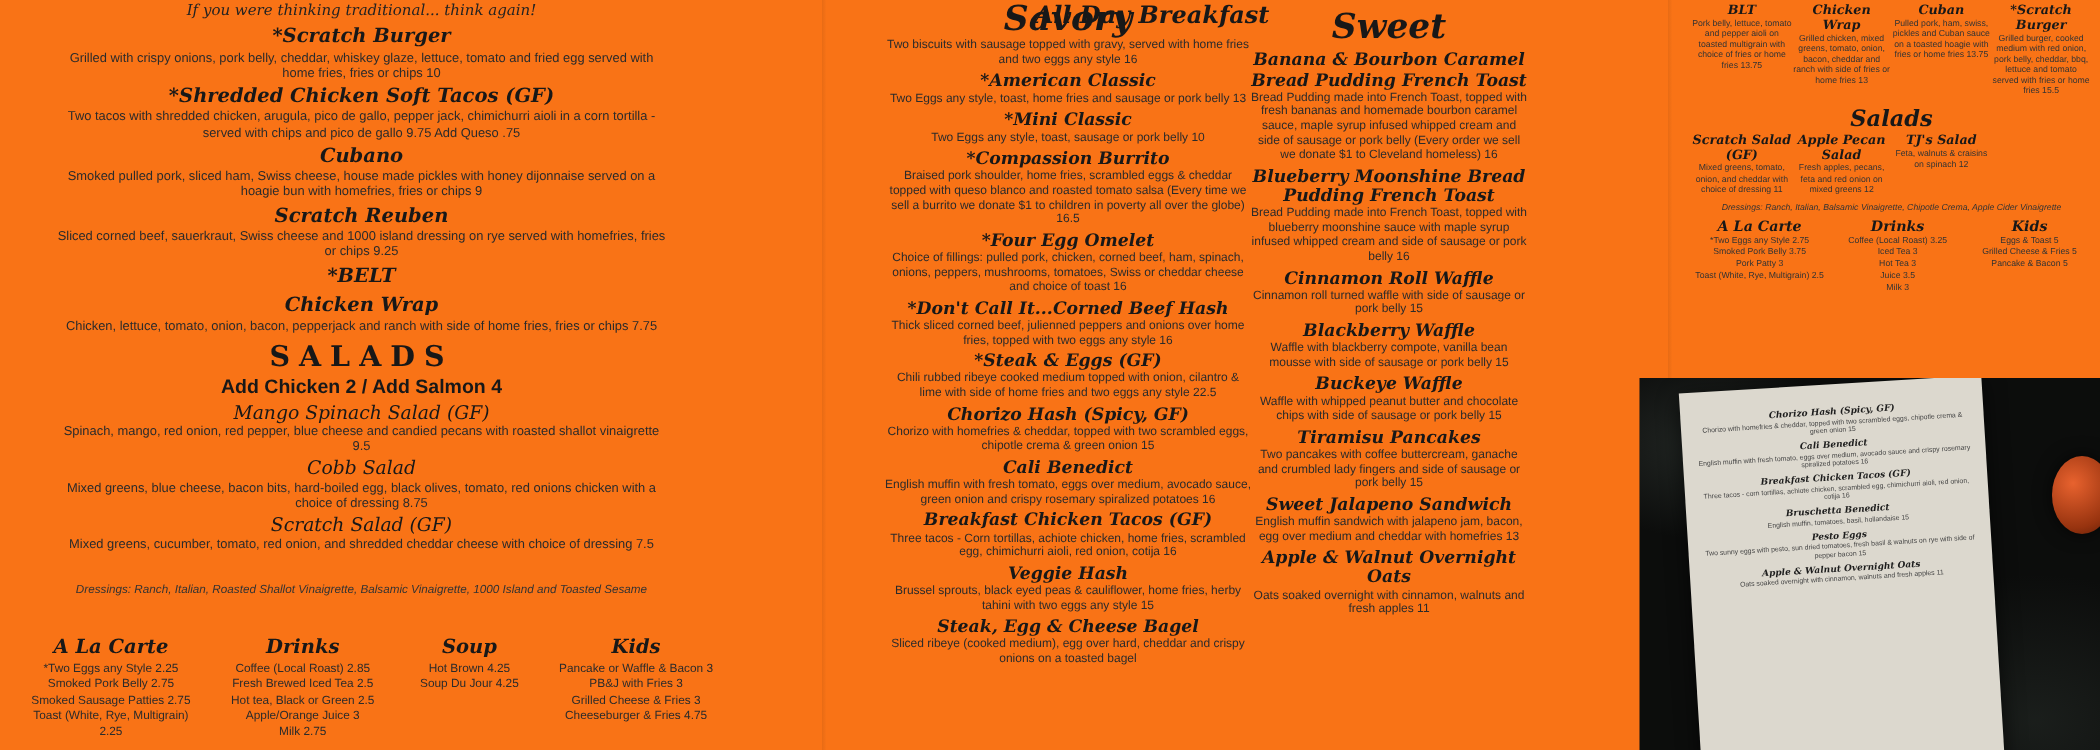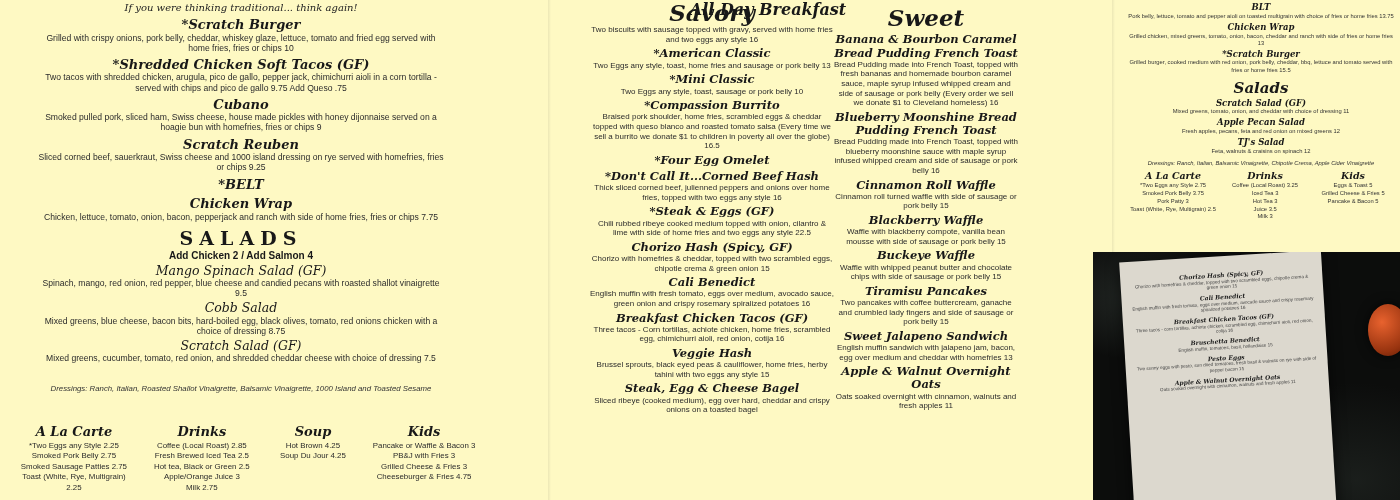--- a/index.html
+++ b/index.html
@@ -1,48 +1,48 @@
 <!DOCTYPE html>
 <html><head>
 <meta charset="utf-8">
 <style>
   *{margin:0;padding:0;box-sizing:border-box}
   html,body{width:1400px;height:500px;overflow:hidden}
   body{font-family:"Liberation Sans","DejaVu Sans",sans-serif;color:#181818;background:#efede8}
-  .canvas{position:relative;width:1400px;height:500px;background:#fef9c3;overflow:hidden}
+  .canvas{position:relative;width:1400px;height:500px;background:#f97316;overflow:hidden}
   .fold{position:absolute;top:0;bottom:0;width:3px;background:linear-gradient(90deg,rgba(0,0,0,.07),rgba(0,0,0,0));}
 
   
   .left-col{position:absolute;left:12px;top:2px;width:458px;text-align:center}
   .tagline{font-family:"DejaVu Serif",serif;font-style:italic;font-size:10px;color:#222}
   .l-name{font-family:"DejaVu Serif",serif;font-style:italic;font-weight:700;font-size:13px;margin-top:4px;line-height:1.2}
   .l-desc{font-size:8.6px;line-height:1.18;color:#2b2b2b;padding:0 26px}
   .salads-title{font-family:"DejaVu Serif",serif;font-weight:700;font-size:19px;letter-spacing:6px;margin-top:6px;line-height:1.1}
-  .salads-add{font-size:10px;font-weight:700;margin-top:1px}
+  .salads-add{font-size:13px;font-weight:700;margin-top:1px}
   .s-name{font-family:"DejaVu Serif",serif;font-style:italic;font-weight:400;font-size:12.5px;margin-top:3px;line-height:1.15}
   .dressings{font-size:7.8px;font-style:italic;margin-top:20px;color:#333}
   .left-bottom{position:absolute;left:14px;top:424px;width:470px;display:flex;gap:8px;text-align:center}
   .lb-col{flex:1}
   .lb-col.narrow{flex:.72}
   .lb-title{font-family:"DejaVu Serif",serif;font-style:italic;font-weight:700;font-size:13px;margin-bottom:2px}
   .lb-line{font-size:7.9px;line-height:1.32;color:#2b2b2b}
 
   
   .allday{position:absolute;left:648px;top:0;width:240px;text-align:center;
     font-family:"DejaVu Serif",serif;font-style:italic;font-weight:700;font-size:16px}
   .mid-col{position:absolute;left:584px;top:0;width:256px;text-align:center;padding-top:0}
   .col-title{font-family:"DejaVu Serif",serif;font-style:italic;font-weight:700;font-size:23px;line-height:1.1}
   .m-name{font-family:"DejaVu Serif",serif;font-style:italic;font-weight:700;font-size:11.5px;margin-top:3px;line-height:1.15}
   .m-desc{font-size:8px;line-height:1.2;color:#2b2b2b;padding:0 6px}
   .sweet-col{position:absolute;left:832px;top:0;width:188px;text-align:center;padding-top:5px}
   .sweet-col .m-desc{padding:0 2px}
 
   
   .right-menu{position:absolute;left:1128px;top:3px;width:266px;text-align:center}
-  .rm-grid{display:grid;grid-template-columns:1fr;gap:3px 0;align-items:start}
+  .rm-grid{display:grid;grid-template-columns:1fr 1fr 1fr 1fr;gap:3px 0;align-items:start}
   .rm-name{font-family:"DejaVu Serif",serif;font-style:italic;font-weight:700;font-size:8.5px;line-height:1.15}
   .rm-desc{font-size:5.8px;line-height:1.22;color:#333}
   .rm-salads-title{font-family:"DejaVu Serif",serif;font-style:italic;font-weight:700;font-size:15px;margin:5px 0 2px}
   .rm-dressings{font-size:5.8px;font-style:italic;margin:5px 0 4px;color:#333}
   .rm-bottom{display:grid;grid-template-columns:1.1fr 1fr 1fr;gap:6px}
   .rm-mini-title{font-family:"DejaVu Serif",serif;font-style:italic;font-weight:700;font-size:9.5px;margin-bottom:1px}
   .rm-line{font-size:5.8px;line-height:1.35;color:#333}
 
   
   .photo{position:absolute;left:1093px;top:252px;width:307px;height:248px;background:#0c0d0c;overflow:hidden}
@@ -185,20 +185,21 @@
           <div class="m-desc">Two Eggs any style, toast, sausage or pork belly 10</div>
         </div>
 
         <div>
           <div class="m-name">*Compassion Burrito</div>
           <div class="m-desc">Braised pork shoulder, home fries, scrambled eggs &amp; cheddar topped with queso blanco and roasted tomato salsa  (Every time we sell a burrito we donate $1 to children in poverty all over the globe) 16.5</div>
         </div>
 
         <div>
           <div class="m-name">*Four Egg Omelet</div>
+          <div class="m-desc">Choice of fillings: pulled pork, chicken, corned beef, ham, spinach, onions, peppers, mushrooms, tomatoes, Swiss or cheddar cheese and choice of toast 16</div>
         </div>
 
         <div>
           <div class="m-name">*Don't Call It...Corned Beef Hash</div>
           <div class="m-desc">Thick sliced corned beef, julienned peppers and onions over home fries, topped with two eggs any style 16</div>
         </div>
 
         <div>
           <div class="m-name">*Steak &amp; Eggs (GF)</div>
           <div class="m-desc">Chili rubbed ribeye cooked medium topped with onion, cilantro &amp; lime with side of home fries and two eggs any style 22.5</div>
@@ -283,20 +284,24 @@
         <div>
           <div class="rm-name">BLT</div>
           <div class="rm-desc">Pork belly, lettuce, tomato and pepper aioli on toasted multigrain with choice of fries or home fries 13.75</div>
         </div>
 
         <div>
           <div class="rm-name">Chicken Wrap</div>
           <div class="rm-desc">Grilled chicken, mixed greens, tomato, onion, bacon, cheddar and ranch with side of fries or home fries 13</div>
         </div>
 
+        <div>
+          <div class="rm-name">Cuban</div>
+          <div class="rm-desc">Pulled pork, ham, swiss, pickles and Cuban sauce on a toasted hoagie with fries or home fries 13.75</div>
+        </div>
 
         <div>
           <div class="rm-name">*Scratch Burger</div>
           <div class="rm-desc">Grilled burger, cooked medium with red onion, pork belly, cheddar, bbq, lettuce and tomato served with fries or home fries 15.5</div>
         </div>
       </div>
 
     <div class="rm-salads-title">Salads</div>
 
     <div class="rm-grid">

